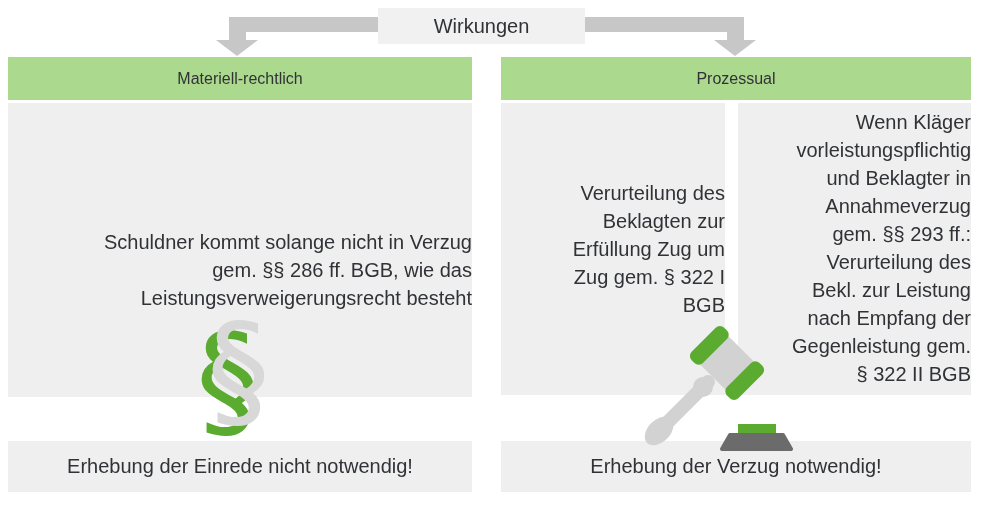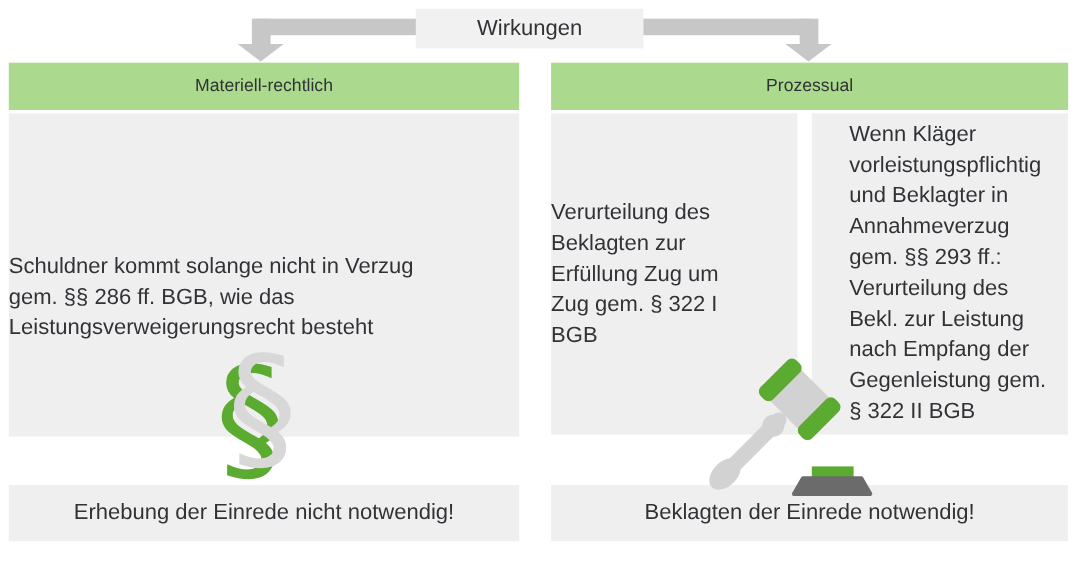--- a/index.html
+++ b/index.html
@@ -6,21 +6,21 @@
     --header-green:#abd98d; --accent-green:#5aab2f; --box-gray:#efefef;
     --panel-gray:#f1f1f1; --arrow-gray:#c7c7c7; --gavel-gray:#d2d2d2;
     --block-dark:#6b6b6b; --text-color:#303236;
   }
   html,body{margin:0;padding:0;background:#ffffff;}
   .canvas{
     position:relative;width:983px;height:524px;background:#ffffff;overflow:hidden;
     font-family:"Liberation Sans",sans-serif;color:var(--text-color);
   }
   .abs{position:absolute;}
-  .center{display:flex;align-items:center;justify-content:center;text-align:left;}
+  .center{display:flex;align-items:center;justify-content:center;text-align:right;}
   .multiline{white-space:pre-line;}
   
   .root-box{left:378px;top:8px;width:207px;height:36px;background:var(--panel-gray);
     font-size:20px;z-index:3;}
   
   .bar{background:var(--arrow-gray);z-index:2;}
   .bar-left-h{left:232px;top:17px;width:150px;height:15px;}
   .bar-left-v{left:229px;top:17px;width:17px;height:24px;}
   .bar-right-h{left:583px;top:17px;width:153px;height:15px;}
   .bar-right-v{left:727px;top:17px;width:17px;height:24px;}
@@ -114,16 +114,16 @@
       <ellipse class="fill-gavel" cx="0" cy="96" rx="11" ry="17"></ellipse>
       <rect class="fill-gavel" x="-28" y="-20" width="56" height="40" rx="9"></rect>
       <rect class="fill-green" x="-33" y="-23" width="16" height="46" rx="6"></rect>
       <rect class="fill-green" x="17" y="-23" width="16" height="46" rx="6"></rect>
     </g>
     <rect class="fill-green" x="143" y="104" width="38" height="11"></rect>
     <path class="fill-dark" d="M 135 115 L 188 115 L 196 129 L 127 129 Z"></path>
   </svg>
 
   <div class="abs center foot foot-right">
-    <span>Beklagten der Einrede notwendig!</span>
+    <span>Erhebung der Verzug notwendig!</span>
   </div>
 
 </div>
 
 </body></html>

